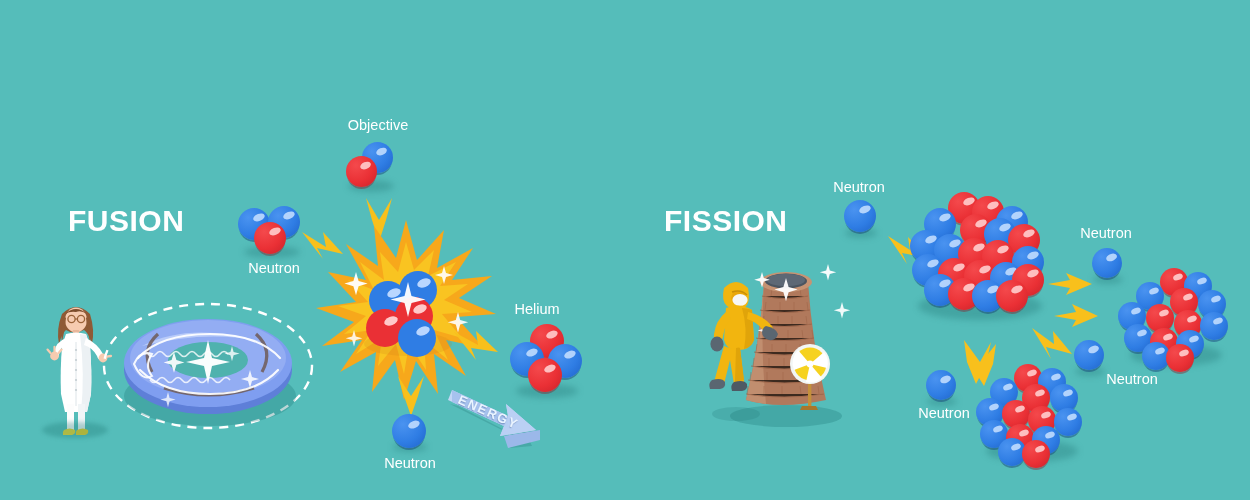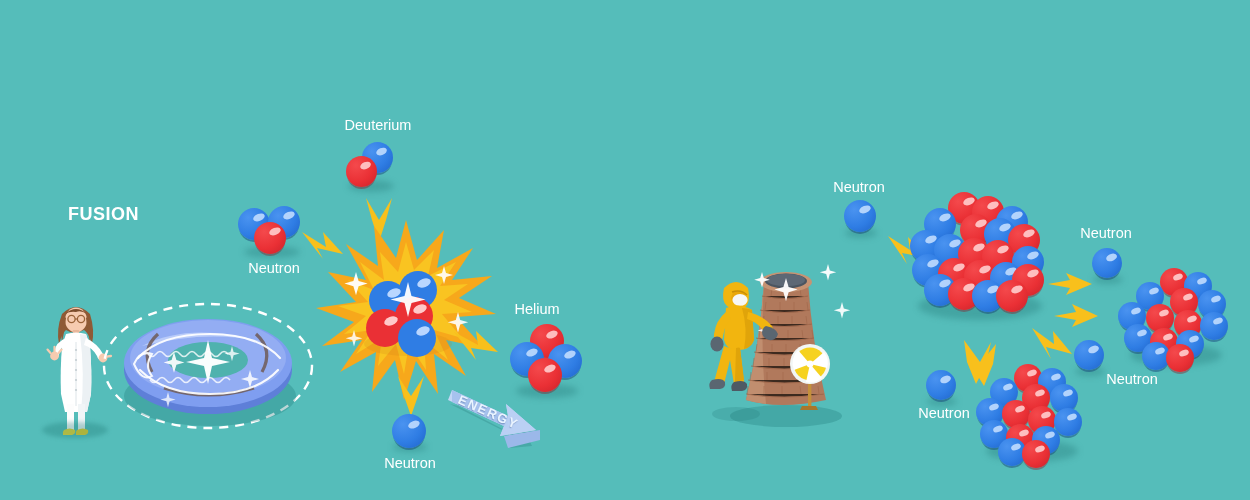--- a/index.html
+++ b/index.html
@@ -7,21 +7,21 @@
   #stage{
     position:relative;width:1250px;height:500px;overflow:hidden;
     background:#55bdba;
   }
   
   .title{
     position:absolute;left:0;top:36px;width:1250px;text-align:center;
     color:#ffffff;font-size:34px;font-weight:bold;letter-spacing:2px;
   }
   .sectionTitle{
-    position:absolute;color:#ffffff;font-size:18px;font-weight:bold;
+    position:absolute;color:#ffffff;font-size:30px;font-weight:bold;
     letter-spacing:.5px;white-space:nowrap;
   }
   .lbl{
     position:absolute;color:#ffffff;font-size:14.5px;font-weight:400;
     white-space:nowrap;text-align:center;line-height:1.25;
   }
   
   .p{position:absolute;border-radius:50%;}
   .p.blue{background:radial-gradient(circle at 32% 30%, #4a93f0 0%, #2f7de4 55%, #1f63c8 100%);
     box-shadow:0 3px 0 -1px rgba(20,60,120,.45);}
@@ -61,20 +61,21 @@
   }
 </style>
 </head>
 <body>
 
 <div id="stage">
 
 
   <div class="sectionTitle" style="left:68px;top:204px;">FUSION</div>
 
+  <div class="sectionTitle" style="left:664px;top:204px;">FISSION</div>
 
   <div class="figWrap" style="left:36px;top:296px;width:80px;height:150px;">
     <div class="groundShadow" style="left:6px;top:126px;width:66px;height:16px;"></div>
     <svg width="80" height="150" viewBox="0 0 80 150">
 
       <path d="M26 18 q14 -14 28 0 q5 16 2 30 q-4 -12 -8 -14 q-10 5 -18 0 q-4 3 -7 14 q-3 -15 3 -30 z" fill="#8f5a35"></path>
 
       <ellipse cx="40" cy="24" rx="11" ry="12.5" fill="#f6cbb0"></ellipse>
 
       <circle cx="35.5" cy="23" r="3.6" fill="none" stroke="#9a6238" stroke-width="1.3"></circle>
@@ -149,21 +150,21 @@
         <path d="M110 56 l4 18 l18 4 l-18 4 l-4 18 l-4 -18 l-18 -4 l18 -4 z" fill="#ffffff" opacity=".97"></path>
       </g>
 
       <path d="M76 68 l2.4 8 l8 2.4 l-8 2.4 l-2.4 8 l-2.4 -8 l-8 -2.4 l8 -2.4 z" fill="#ffffff" opacity=".9"></path>
       <path d="M152 86 l2 7 l7 2 l-7 2 l-2 7 l-2 -7 l-7 -2 l7 -2 z" fill="#ffffff" opacity=".85"></path>
       <path d="M134 62 l1.6 6 l6 1.6 l-6 1.6 l-1.6 6 l-1.6 -6 l-6 -1.6 l6 -1.6 z" fill="#ffffff" opacity=".8"></path>
       <path d="M70 108 l1.6 6 l6 1.6 l-6 1.6 l-1.6 6 l-1.6 -6 l-6 -1.6 l6 -1.6 z" fill="#ffffff" opacity=".75"></path>
     </svg>
   </div>
 
-  <div class="lbl" style="left:336px;top:116px;width:84px;">Deuterium</div>
+  <div class="lbl" style="left:336px;top:116px;width:84px;">Objective</div>
 
   <div class="cluster" style="left:344px;top:140px;width:56px;height:56px;">
     <div class="pshadow" style="left:4px;top:40px;width:46px;height:12px;"></div>
     <div class="p blue" style="left:18px;top:2px;width:31px;height:31px;">
         <span class="hl"></span>
       </div>
     <div class="p red" style="left:2px;top:16px;width:31px;height:31px;">
         <span class="hl"></span>
       </div>
   </div>

